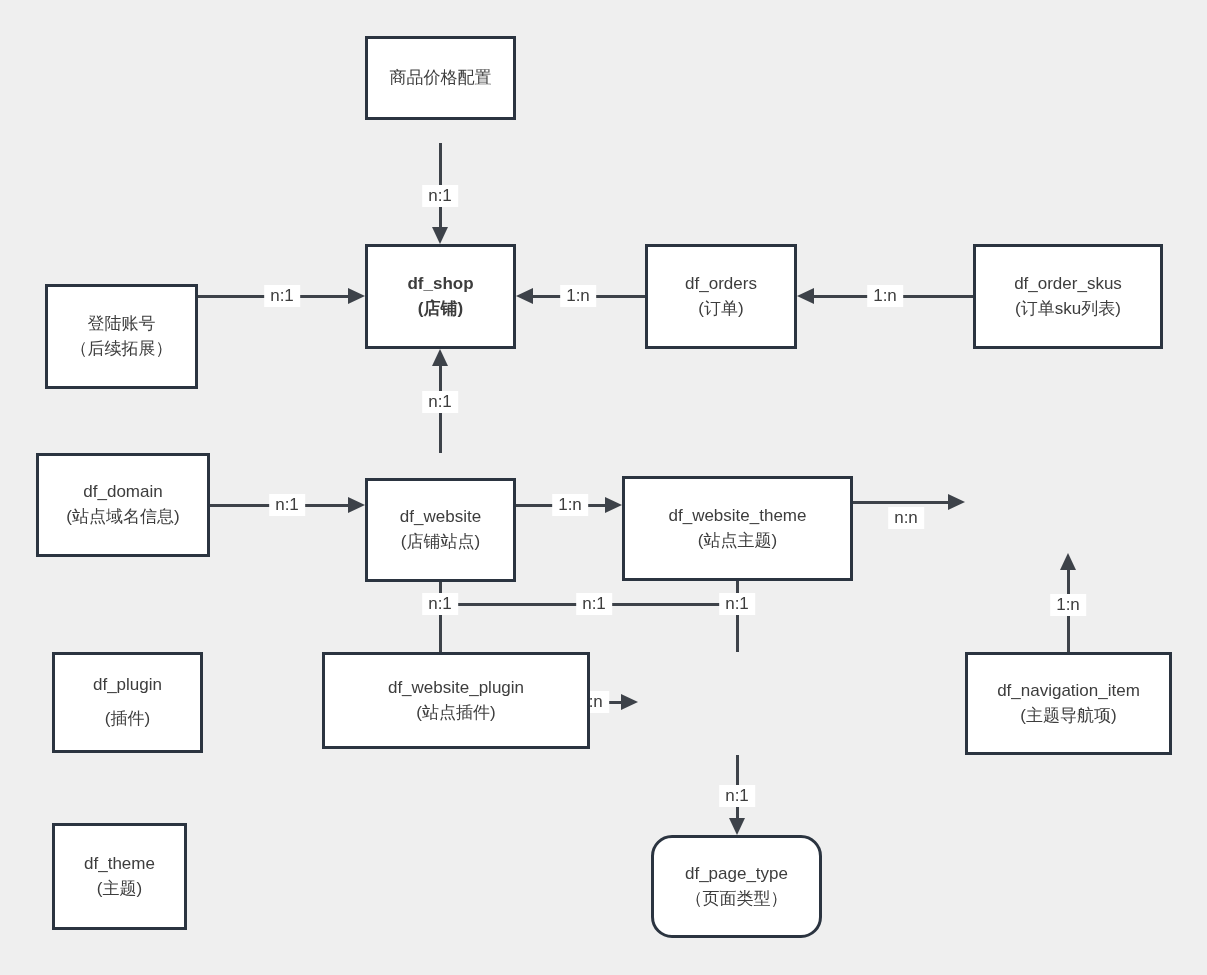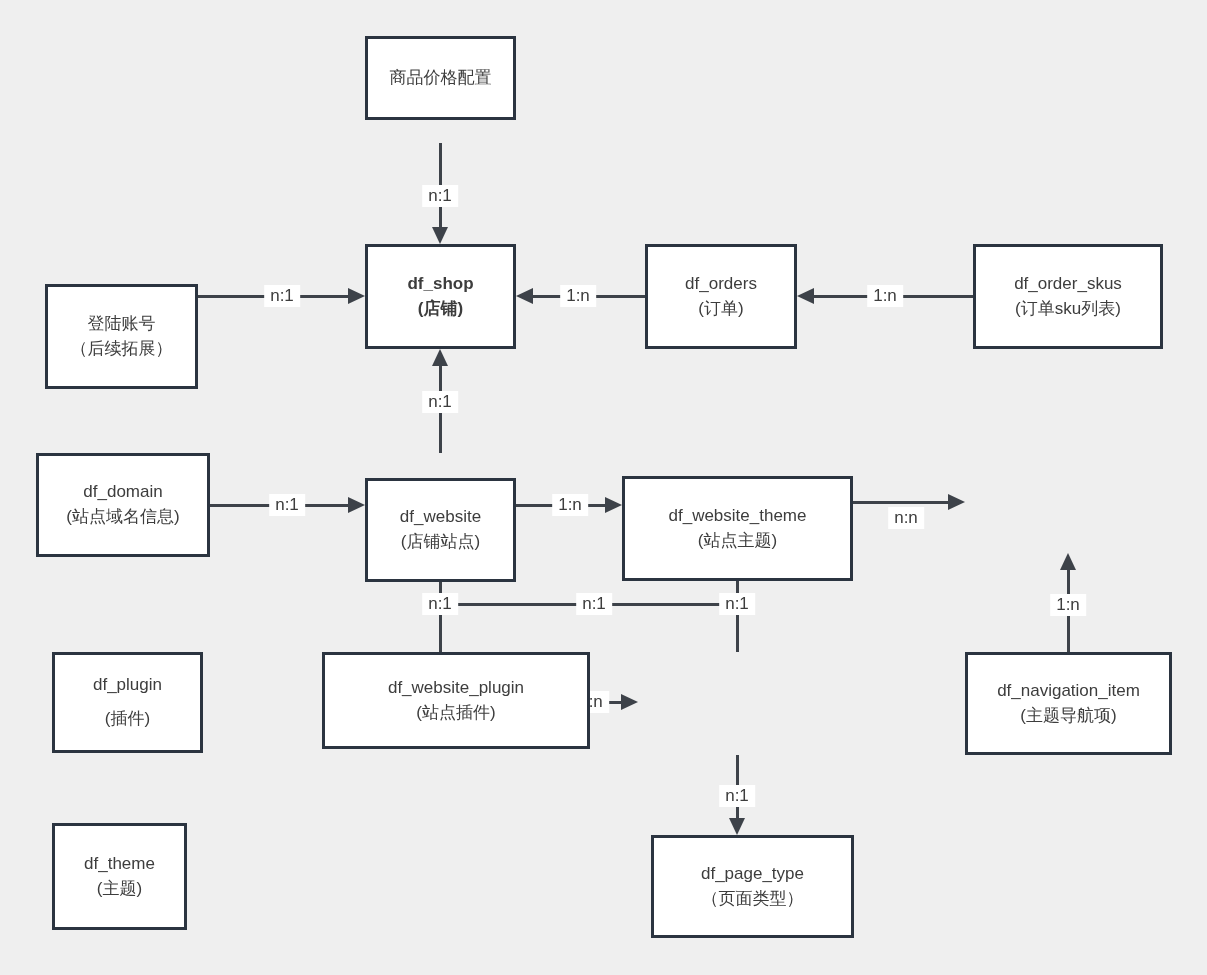--- a/index.html
+++ b/index.html
@@ -159,18 +159,18 @@
   <div class="node" style="left:965px;top:652px;width:207px;height:103px;">
     <span class="t tight">df_navigation_item</span>
     <span class="t">(主题导航项)</span>
   </div>
 
   <div class="node" style="left:52px;top:823px;width:135px;height:107px;">
     <span class="t">df_theme</span>
     <span class="t">(主题)</span>
   </div>
 
-  <div class="node" style="left:651px;top:835px;width:203px;height:103px;">
+  <div class="node" style="left:651px;top:835px;width:171px;height:103px;border-radius:21px;">
     <span class="t">df_page_type</span>
     <span class="t">（页面类型）</span>
   </div>
 
 </div>
 
 </body></html>

